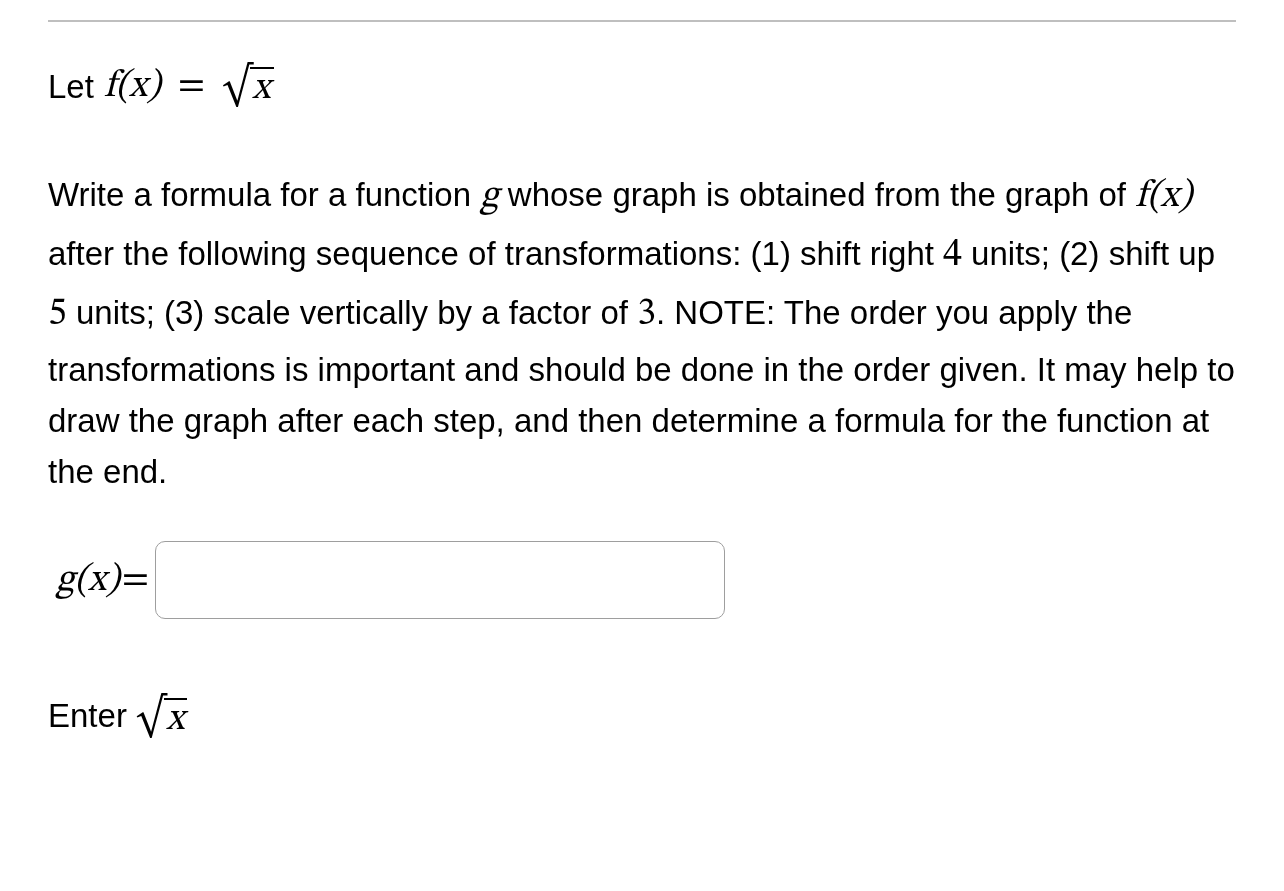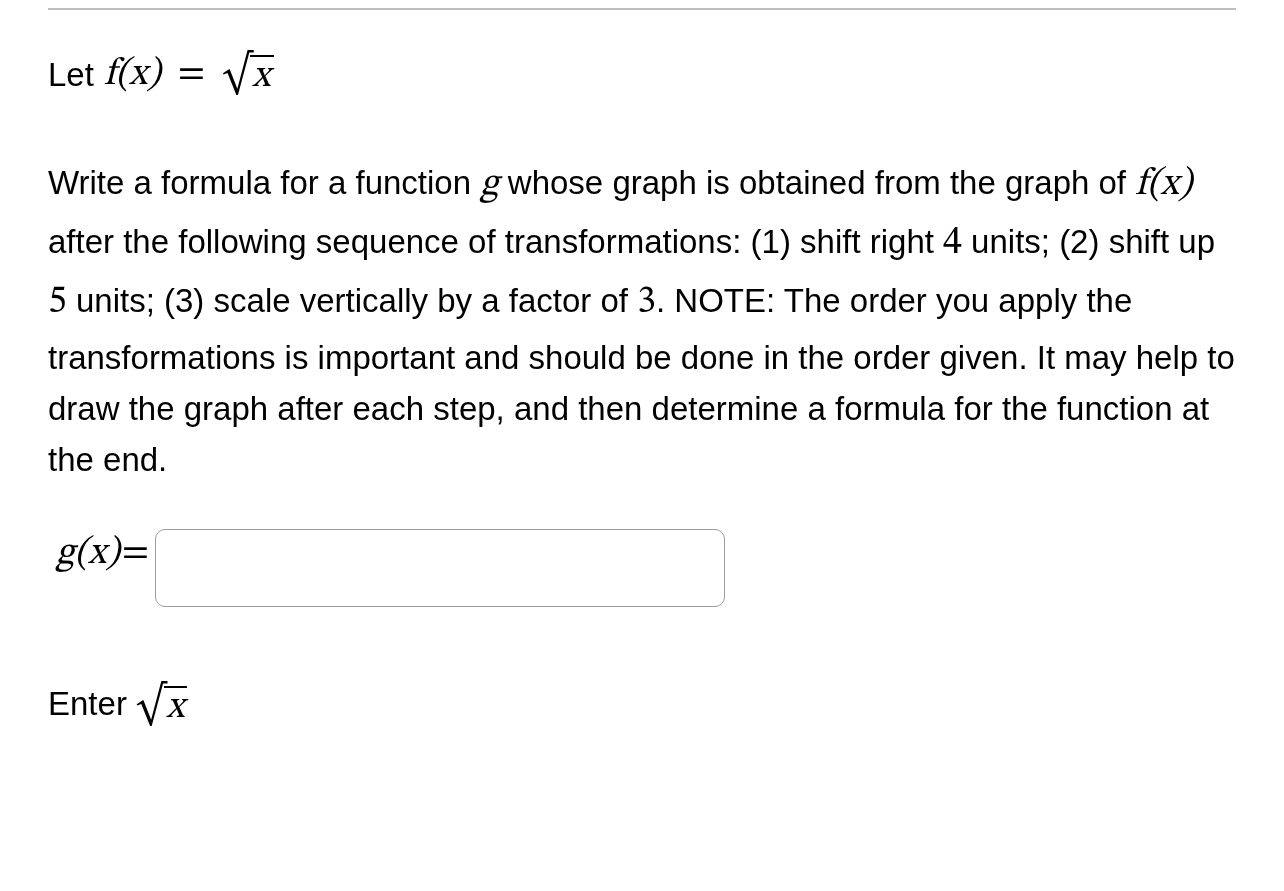--- a/index.html
+++ b/index.html
@@ -5,21 +5,21 @@
   html, body {
     margin: 0;
     padding: 0;
     width: 1284px;
     height: 891px;
     background: #ffffff;
     font-family: Verdana, Geneva, sans-serif;
     color: #000000;
   }
   .page {
-    padding: 0 48px;
+    padding: 12px 48px;
     box-sizing: border-box;
   }
   .hr-top {
     border-top: 2px solid #bfbfbf;
     margin-top: 8px;
     margin-bottom: 38px;
   }
   .line1 {
     font-size: 33px;
     line-height: 1.4;
@@ -37,21 +37,21 @@
     font-family: "Cambria Math", "STIX Two Math", "Latin Modern Math", "Times New Roman", serif;
   }
   .para {
     font-size: 33px;
     line-height: 1.55;
     margin-bottom: 44px;
   }
   .answer-row {
     font-size: 33px;
     display: flex;
-    align-items: flex-start;
+    align-items: center;
     margin-left: 8px;
     margin-bottom: 72px;
   }
   .answer-label {
     font-family: "Cambria Math", "STIX Two Math", "Latin Modern Math", "Times New Roman", serif;
     font-size: 38px;
     margin-right: 6px;
   }
   .answer-input {
     width: 570px;

